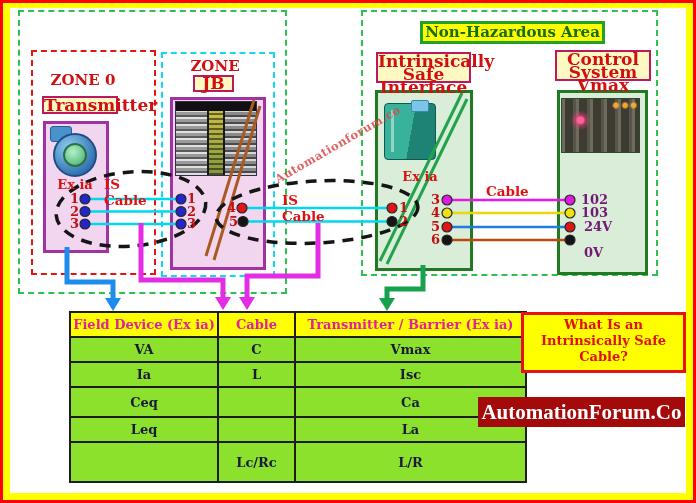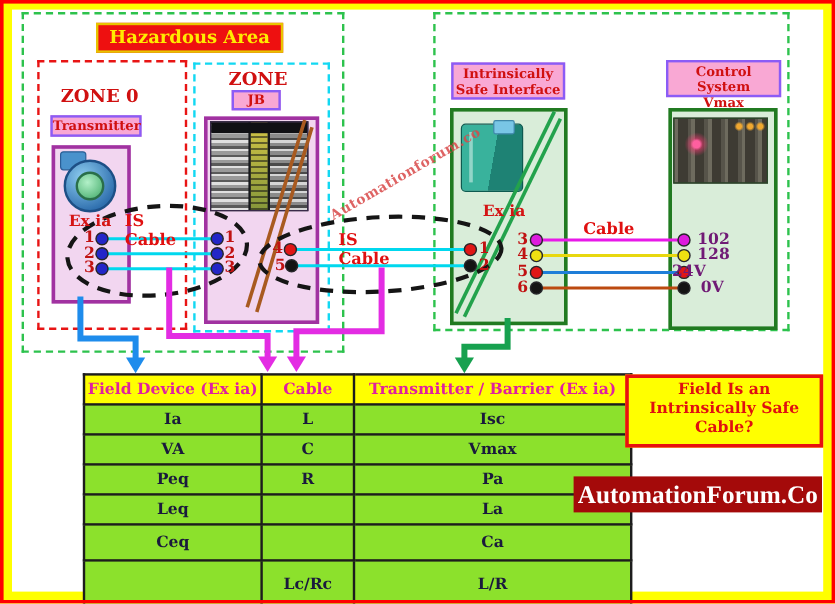--- a/index.html
+++ b/index.html
@@ -13,21 +13,21 @@
   .dashed{position:absolute;z-index:1;border-style:dashed;border-width:2.5px;background:transparent}
   .green-dash{border-color:#2DC24D}
   .red-dash{border-color:#E81414}
   .cyan-dash{border-color:#12D8F2}
 
   
   .ttl{position:absolute;z-index:4;font-weight:bold;text-align:center}
   .area-title-hz{background:#EE1010;border:2px solid #E8C400;color:#FFEB00;font-size:15px;line-height:21px}
   .area-title-nh{background:#FFFF00;border:3px solid #21A126;color:#156E15;font-size:15px;line-height:17px}
   .zone-title{color:#D01010;font-size:15px}
-  .yellow-tag{background:#f9a8d4;border:2px solid #8b5cf6;color:#D01010;font-size:11px}
+  .yellow-tag{background:#fef9c3;border:2px solid #be185d;color:#D01010;font-size:17px}
 
   
   .panel{position:absolute;z-index:1}
   .pink{background:#F2D6F0;border:3px solid #A132A1}
   .lgreen{background:#D9EDD9;border:3px solid #217A21}
 
   
   .xmtr{left:49px;top:125px;width:46px;height:50px;z-index:1}
   .xmtr-head{position:absolute;left:1px;top:1px;width:20px;height:14px;background:#4a92cc;border:1px solid #2a5f96;border-radius:3px}
   .xmtr-body{position:absolute;left:4px;top:8px;width:40px;height:40px;border-radius:50%;
@@ -92,21 +92,21 @@
 <body>
 
 <div class="page">
   <div class="content"></div>
 
   <div class="dashed green-dash" style="left:18px;top:10px;width:265px;height:280px"></div>
   <div class="dashed green-dash" style="left:361px;top:10px;width:293px;height:262px"></div>
   <div class="dashed red-dash" style="left:31px;top:50px;width:121px;height:221px"></div>
   <div class="dashed cyan-dash" style="left:161px;top:52px;width:110px;height:221px"></div>
 
-  <div class="ttl area-title-hz" style="left:80px;top:19px;width:152px;height:21px">Hazardous Area</div>
+  <div class="ttl area-title-nh" style="left:420px;top:21px;width:179px;height:17px">Non-Hazardous Area</div>
 
   <div class="ttl zone-title" style="left:44px;top:71px;width:78px">ZONE 0</div>
   <div class="ttl yellow-tag" style="left:42px;top:96px;width:72px;height:14px;line-height:14px">Transmitter</div>
   <div class="panel pink" style="left:43px;top:121px;width:60px;height:126px"></div>
   <div class="abs xmtr">
     <div class="xmtr-head"></div>
     <div class="xmtr-body">
         <div class="xmtr-face"></div>
       </div>
   </div>
@@ -144,23 +144,23 @@
 
   <div class="cablbl" style="left:486px;top:183px;width:46px">Cable</div>
 
   <div class="ttl yellow-tag" style="left:555px;top:50px;width:92px;height:26px;line-height:13px;padding-top:1px">
     <span>Control System</span><br>
     <span>Vmax</span>
   </div>
   <div class="panel lgreen" style="left:557px;top:90px;width:85px;height:179px"></div>
   <div class="abs rackphoto"></div>
   <span class="rlbl" style="left:581px;top:193px;width:46px">102</span>
-  <span class="rlbl" style="left:581px;top:206px;width:46px">128</span>
-  <span class="rlbl" style="left:560px;top:220px;width:46px">24V</span>
-  <span class="rlbl" style="left:584px;top:233px;width:46px">0V</span>
+  <span class="rlbl" style="left:581px;top:206px;width:46px">103</span>
+  <span class="rlbl" style="left:584px;top:220px;width:46px">24V</span>
+  <span class="rlbl" style="left:584px;top:246px;width:46px">0V</span>
 
   <div class="watermark">Automationforum.co</div>
 
   <svg class="overlay" width="696" height="503" viewBox="0 0 696 503">
     <g stroke="#A85A20" stroke-width="3">
       <line x1="206" y1="256" x2="254" y2="100"></line>
       <line x1="214" y1="260" x2="260" y2="106"></line>
     </g>
     <g stroke="#23A24C" stroke-width="3">
       <line x1="380" y1="261" x2="462" y2="93"></line>
@@ -227,54 +227,49 @@
       </colgroup>
     <thead>
       <tr>
         <th>Field Device (Ex ia)</th>
         <th>Cable</th>
         <th>Transmitter / Barrier (Ex ia)</th>
       </tr>
     </thead>
     <tbody>
       <tr>
+        <td>VA</td>
+        <td>C</td>
+        <td>Vmax</td>
+      </tr>
+      <tr>
         <td>Ia</td>
         <td>L</td>
         <td>Isc</td>
       </tr>
-      <tr>
-        <td>VA</td>
-        <td>C</td>
-        <td>Vmax</td>
-      </tr>
-      <tr>
-        <td>Peq</td>
-        <td>R</td>
-        <td>Pa</td>
+      <tr style="height:30px">
+        <td>Ceq</td>
+        <td></td>
+        <td>Ca</td>
       </tr>
       <tr style="height:25px">
         <td>Leq</td>
         <td></td>
         <td>La</td>
       </tr>
-      <tr style="height:30px">
-        <td>Ceq</td>
-        <td></td>
-        <td>Ca</td>
-      </tr>
       <tr style="height:40px">
         <td></td>
         <td>Lc/Rc</td>
         <td>L/R</td>
       </tr>
     </tbody>
   </table>
 
   <div class="abs callout">
-    <span>Field Is an</span><br>
+    <span>What Is an</span><br>
     <span>Intrinsically Safe</span><br>
     <span>Cable?</span>
   </div>
 
   <div class="abs logo">AutomationForum.Co</div>
 
   <div class="frame"></div>
 </div>
 
 </body></html>

